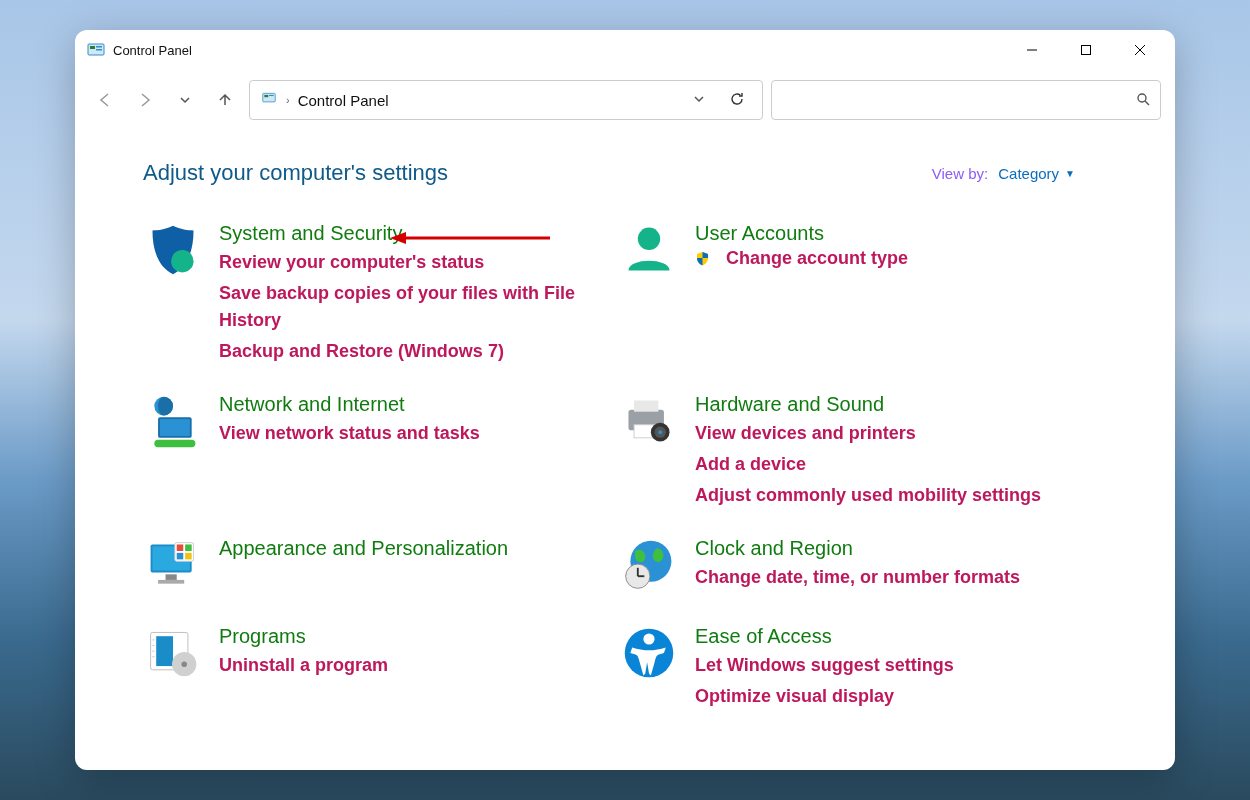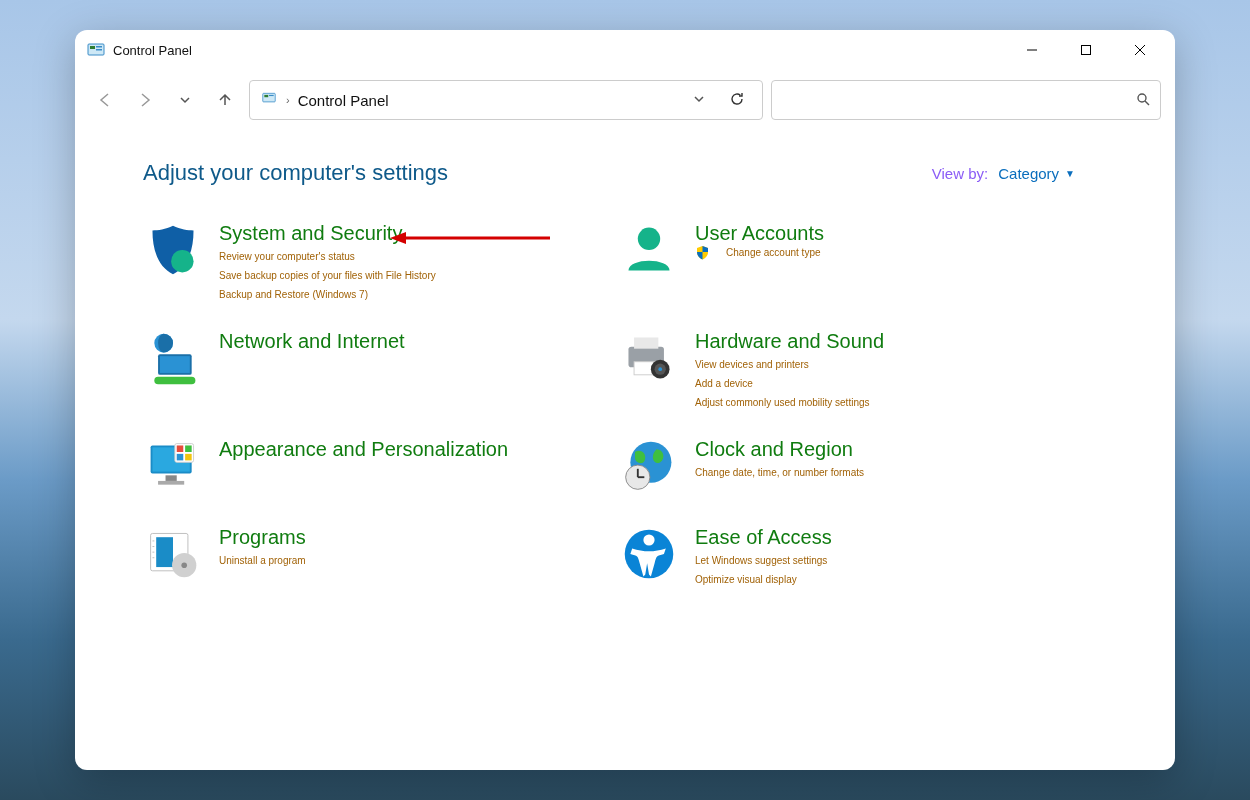--- a/index.html
+++ b/index.html
@@ -57,21 +57,21 @@
   .viewby-value { font-size: 15px; color: #0a6ebd; cursor: pointer; display: inline-flex; align-items: center; gap: 6px; }
   .viewby-value .dd { font-size: 10px; }
 
   .categories {
     display: grid; grid-template-columns: 1fr 1fr; column-gap: 20px; row-gap: 28px;
   }
   .cat { display: flex; gap: 16px; align-items: flex-start; }
   .cat .icon { width: 60px; height: 60px; flex-shrink: 0; display: flex; align-items: flex-start; justify-content: center; }
   .cat .body { flex: 1; }
   .cat .title { font-size: 20px; color: #107c10; font-weight: 400; cursor: pointer; }
-  .cat .link { display: block; font-size: 10px; color: #a16207; margin-top: 4px; cursor: pointer; line-height: 1.5; }
+  .cat .link { display: block; font-size: 18px; color: #be185d; margin-top: 4px; cursor: pointer; line-height: 1.5; font-weight: bold; }
   .link-row { display: flex; align-items: center; gap: 16px; }
   .shield-mini { width: 15px; height: 15px; }
 
   .arrow-annot {
     position: absolute; left: 315px; top: 98px; width: 160px; height: 20px; pointer-events: none;
   }
 </style>
 </head>
 <body>
 
@@ -224,20 +224,21 @@
           <svg viewBox="0 0 60 60" width="56" height="56">
             <circle cx="20" cy="14" r="10" fill="#2a92d4"></circle>
             <path d="M20 4 a10 10 0 0 1 0 20 a6 10 0 0 1 0 -20" fill="#1a6fa8"></path>
             <rect x="14" y="26" width="36" height="22" rx="2" fill="#1a6fa8"></rect>
             <rect x="16" y="28" width="32" height="18" fill="#2a92d4"></rect>
             <rect x="10" y="50" width="44" height="8" rx="4" fill="#3fbf3f"></rect>
           </svg>
         </div>
         <div class="body">
           <a class="title">Network and Internet</a>
+          <a class="link">View network status and tasks</a>
         </div>
       </div>
 
       <div class="cat">
         <div class="icon">
           <svg viewBox="0 0 60 60" width="56" height="56">
             <rect x="8" y="18" width="38" height="22" rx="3" fill="#9aa0a6"></rect>
             <rect x="14" y="8" width="26" height="12" fill="#e8e8e8"></rect>
             <rect x="14" y="34" width="26" height="14" fill="#fff" stroke="#ccc"></rect>
             <circle cx="42" cy="42" r="10" fill="#333"></circle>

